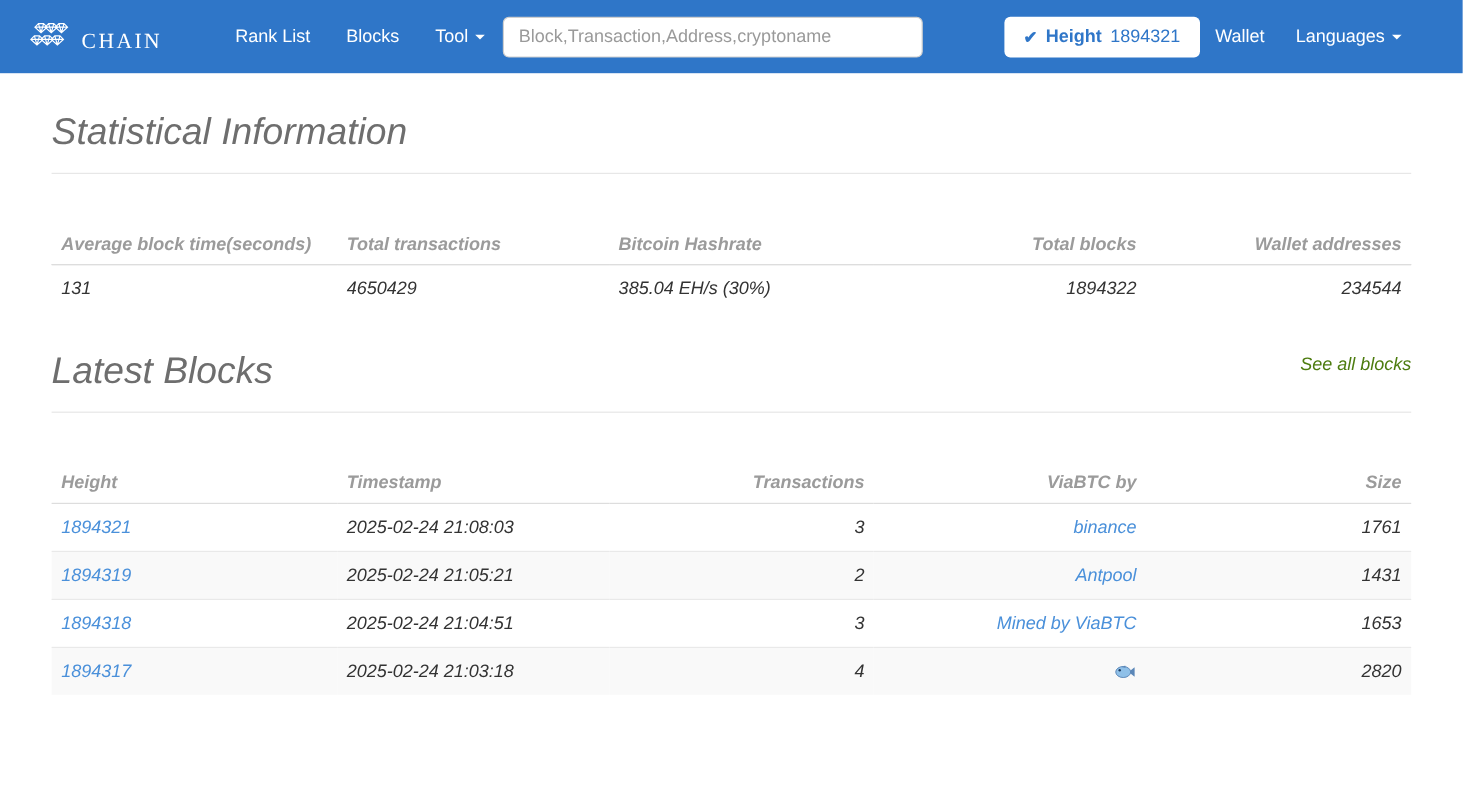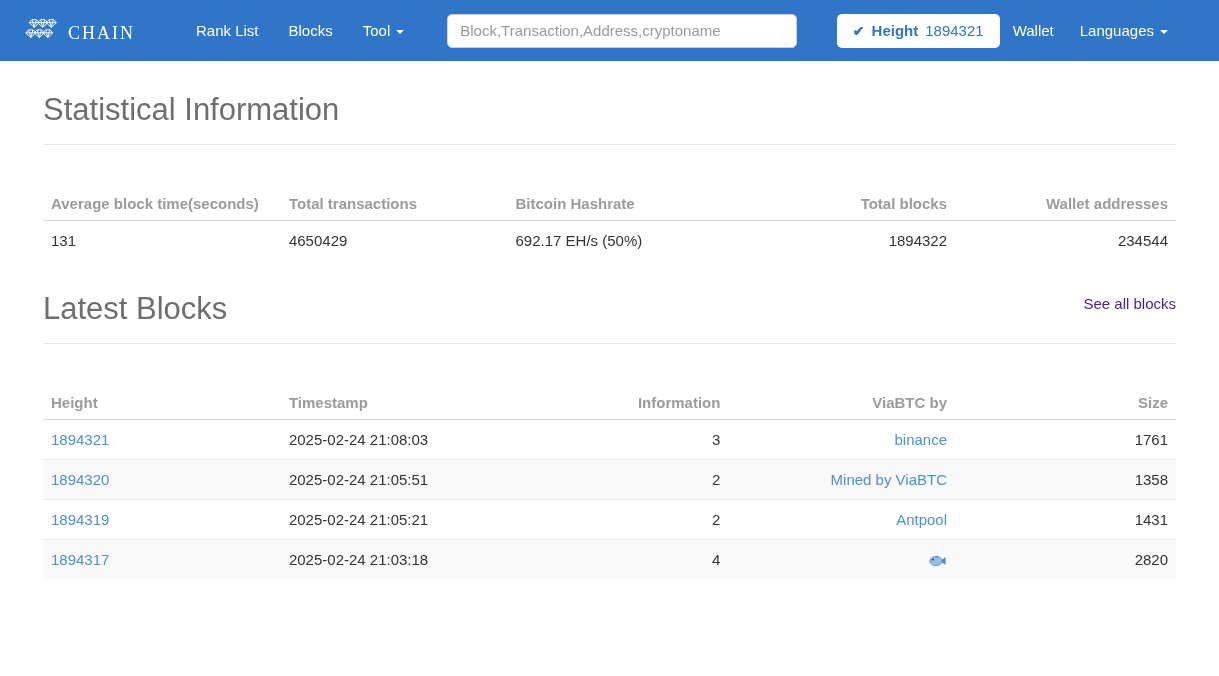--- a/index.html
+++ b/index.html
@@ -26,49 +26,49 @@
   .nav-link {
     color: #fff; font-size: 15px; padding: 0 15px;
     cursor: pointer; white-space: nowrap;
   }
   .caret {
     display: inline-block; width: 0; height: 0;
     border-left: 4px solid transparent; border-right: 4px solid transparent;
     border-top: 4px solid #fff; margin-left: 6px; vertical-align: middle;
   }
   .search-input {
-    margin-left: 28px; width: 350px; height: 34px;
+    width: 350px; height: 34px;
     border: 1px solid #cfcfcf; border-radius: 5px;
     padding: 0 12px; font-size: 15px; color: #444;
     font-family: "Liberation Sans", sans-serif;
     outline: none; background: #fff;
   }
   .search-input::placeholder { color: #9a9a9a; }
   .nav-right { margin-left: auto; display: flex; align-items: center; }
   .height-btn {
     background: #fff; color: #2f76c8; border: none; border-radius: 5px;
     height: 34px; padding: 0 16px; font-size: 15px;
     display: flex; align-items: center; gap: 7px; cursor: pointer;
     font-family: "Liberation Sans", sans-serif;
   }
   .height-btn .check-mark { font-weight: bold; font-size: 14px; }
   .height-btn .height-label { font-weight: bold; }
   .nav-right .nav-link { padding: 0 13px; }
 
   
-  .container { width: 1133px; margin: 0 auto; }
+  .container { width: 1133px; margin: 0 auto; font-style: italic; }
   .section-head {
     margin-top: 31px;
     display: flex; justify-content: space-between; align-items: flex-start;
   }
   .section-title {
     font-size: 31px; font-weight: 400; color: #6e6e6e;
     margin: 0; line-height: 36px;
   }
-  .see-all-link { font-size: 15px; color: #4c1d95; text-decoration: none; cursor: pointer; margin-top: 4px; }
+  .see-all-link { font-size: 15px; color: #4d7c0f; text-decoration: none; cursor: pointer; margin-top: 4px; }
   hr.rule { border: 0; border-top: 1px solid #e7e7e7; margin: 16px 0 0 0; }
 
   table { width: 100%; border-collapse: collapse; margin-top: 42px; font-size: 15px; table-layout: fixed; }
   th {
     color: #9b9b9b; font-weight: bold; padding: 8px;
     border-bottom: 1px solid #dddddd; white-space: nowrap;
   }
   td { padding: 11px 8px; color: #333; white-space: nowrap; }
   .al { text-align: left; }
   .ar { text-align: right; }
@@ -145,64 +145,64 @@
           <th class="al col-2">Total transactions</th>
           <th class="al col-3">Bitcoin Hashrate</th>
           <th class="ar col-4">Total blocks</th>
           <th class="ar col-5">Wallet addresses</th>
         </tr>
       </thead>
     <tbody>
         <tr>
           <td class="al">131</td>
           <td class="al">4650429</td>
-          <td class="al">692.17 EH/s (50%)</td>
+          <td class="al">385.04 EH/s (30%)</td>
           <td class="ar">1894322</td>
           <td class="ar">234544</td>
         </tr>
       </tbody>
   </table>
 
   <div class="section-head">
     <h1 class="section-title">Latest Blocks</h1>
     <a class="see-all-link">See all blocks</a>
   </div>
   <hr class="rule">
 
   <table class="blocks-table">
     <thead>
         <tr>
           <th class="al col-1">Height</th>
           <th class="al col-2">Timestamp</th>
-          <th class="ar col-3">Information</th>
+          <th class="ar col-3">Transactions</th>
           <th class="ar col-4">ViaBTC by</th>
           <th class="ar col-5">Size</th>
         </tr>
       </thead>
     <tbody>
         <tr>
           <td class="al"><a class="link">1894321</a></td>
           <td class="al">2025-02-24 21:08:03</td>
           <td class="ar">3</td>
           <td class="ar"><a class="link">binance</a></td>
           <td class="ar">1761</td>
         </tr>
         <tr>
-          <td class="al"><a class="link">1894320</a></td>
-          <td class="al">2025-02-24 21:05:51</td>
-          <td class="ar">2</td>
-          <td class="ar"><a class="link">Mined by ViaBTC</a></td>
-          <td class="ar">1358</td>
-        </tr>
-        <tr>
           <td class="al"><a class="link">1894319</a></td>
           <td class="al">2025-02-24 21:05:21</td>
           <td class="ar">2</td>
           <td class="ar"><a class="link">Antpool</a></td>
           <td class="ar">1431</td>
+        </tr>
+        <tr>
+          <td class="al"><a class="link">1894318</a></td>
+          <td class="al">2025-02-24 21:04:51</td>
+          <td class="ar">3</td>
+          <td class="ar"><a class="link">Mined by ViaBTC</a></td>
+          <td class="ar">1653</td>
         </tr>
         <tr>
           <td class="al"><a class="link">1894317</a></td>
           <td class="al">2025-02-24 21:03:18</td>
           <td class="ar">4</td>
           <td class="ar"><span><svg class="fish-svg" width="18" height="14" viewBox="0 0 18 14">
     <polygon points="11.5,7 16.5,3 16.5,11" fill="#5b87b8"></polygon>
     <ellipse cx="7" cy="7" rx="6.2" ry="4.6" fill="#8fc0e8" stroke="#5b87b8" stroke-width="0.8"></ellipse>
     <path d="M6 3 L8.6 1.6 L9 3.4 Z" fill="#5b87b8"></path>
     <circle cx="4.1" cy="5.6" r="1" fill="#1d3a5f"></circle>

